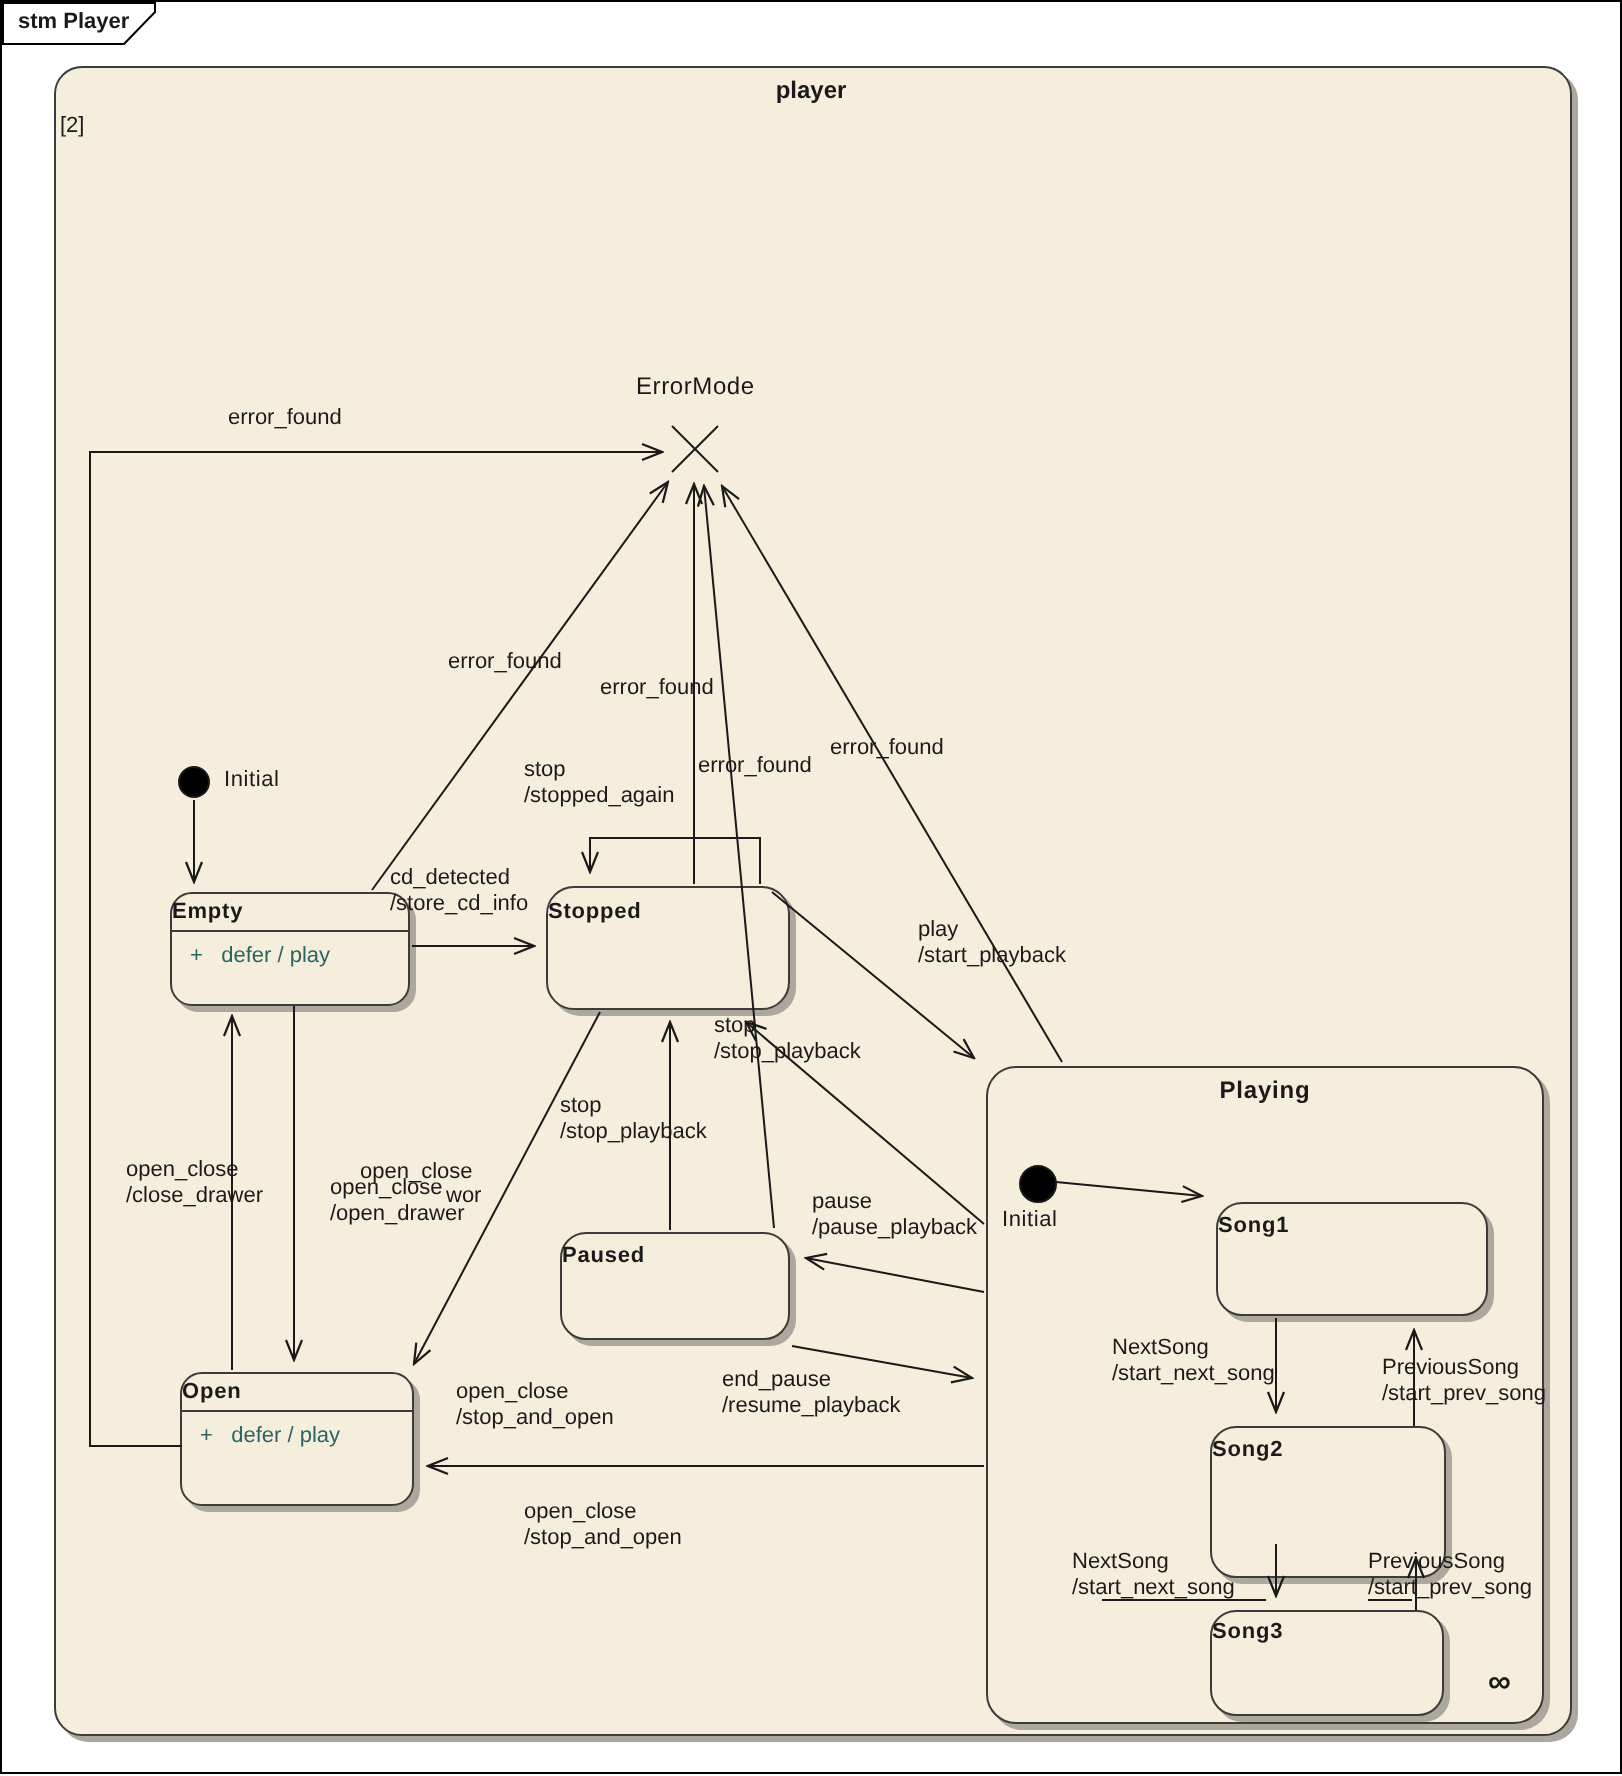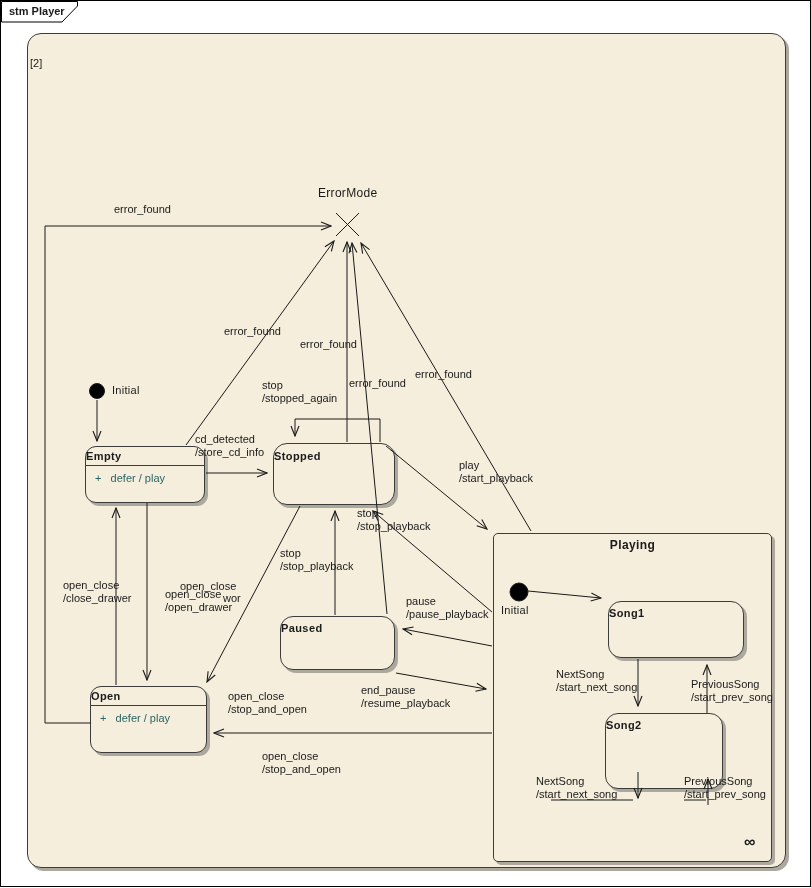--- a/index.html
+++ b/index.html
@@ -33,20 +33,21 @@
   <div class="frame"></div>
 
   <div class="tab">
     <svg width="90" height="22">
       <polygon points="0.5,0.5 76.5,0.5 76.5,5 61,21 0.5,21" fill="#ffffff" stroke="#000000" stroke-width="1"></polygon>
     </svg>
     <span class="tab-text">stm Player</span>
   </div>
 
   <div class="player"></div>
+  <div class="player-title">player</div>
   <div class="multiplicity">[2]</div>
 
   <div class="errormode">ErrorMode</div>
 
   <div class="init-label" style="left:112px;top:384px;">Initial</div>
   <div class="init-label" style="left:501px;top:604px;">Initial</div>
 
   <div class="state" style="left:85px;top:446px;width:120px;height:57px;">
     <div class="title">Empty</div>
     <div class="divider"></div>
@@ -60,29 +61,32 @@
   <div class="state" style="left:273px;top:443px;width:122px;height:62px;border-radius:14px;">
     <div class="title" style="padding-top:6px;">Stopped</div>
   </div>
 
   <div class="state" style="left:90px;top:686px;width:117px;height:67px;">
     <div class="title">Open</div>
     <div class="divider"></div>
     <div class="feature">+   defer / play</div>
   </div>
 
-  <div class="state" style="left:493px;top:533px;width:279px;height:329px;border-radius:5px;">
+  <div class="state" style="left:493px;top:533px;width:279px;height:329px;border-radius:15px;">
     <div class="composite-title">Playing</div>
   </div>
 
   <div class="state" style="left:608px;top:601px;width:136px;height:57px;border-radius:13px;">
     <div class="title" style="padding-top:5px;">Song1</div>
   </div>
   <div class="state" style="left:605px;top:713px;width:118px;height:76px;border-radius:13px;">
     <div class="title" style="padding-top:5px;">Song2</div>
+  </div>
+  <div class="state" style="left:605px;top:805px;width:117px;height:53px;border-radius:13px;">
+    <div class="title" style="padding-top:4px;">Song3</div>
   </div>
 
   <div class="inf">∞</div>
 
   <svg class="wires" width="811" height="888">
     <defs>
       <marker id="arr" viewBox="0 0 12 10" refX="11" refY="5" markerWidth="12" markerHeight="10" orient="auto" markerUnits="userSpaceOnUse">
         <path d="M1,1 L11,5 L1,9" fill="none" stroke="#1a1a1a" stroke-width="1.1"></path>
       </marker>
     </defs>

